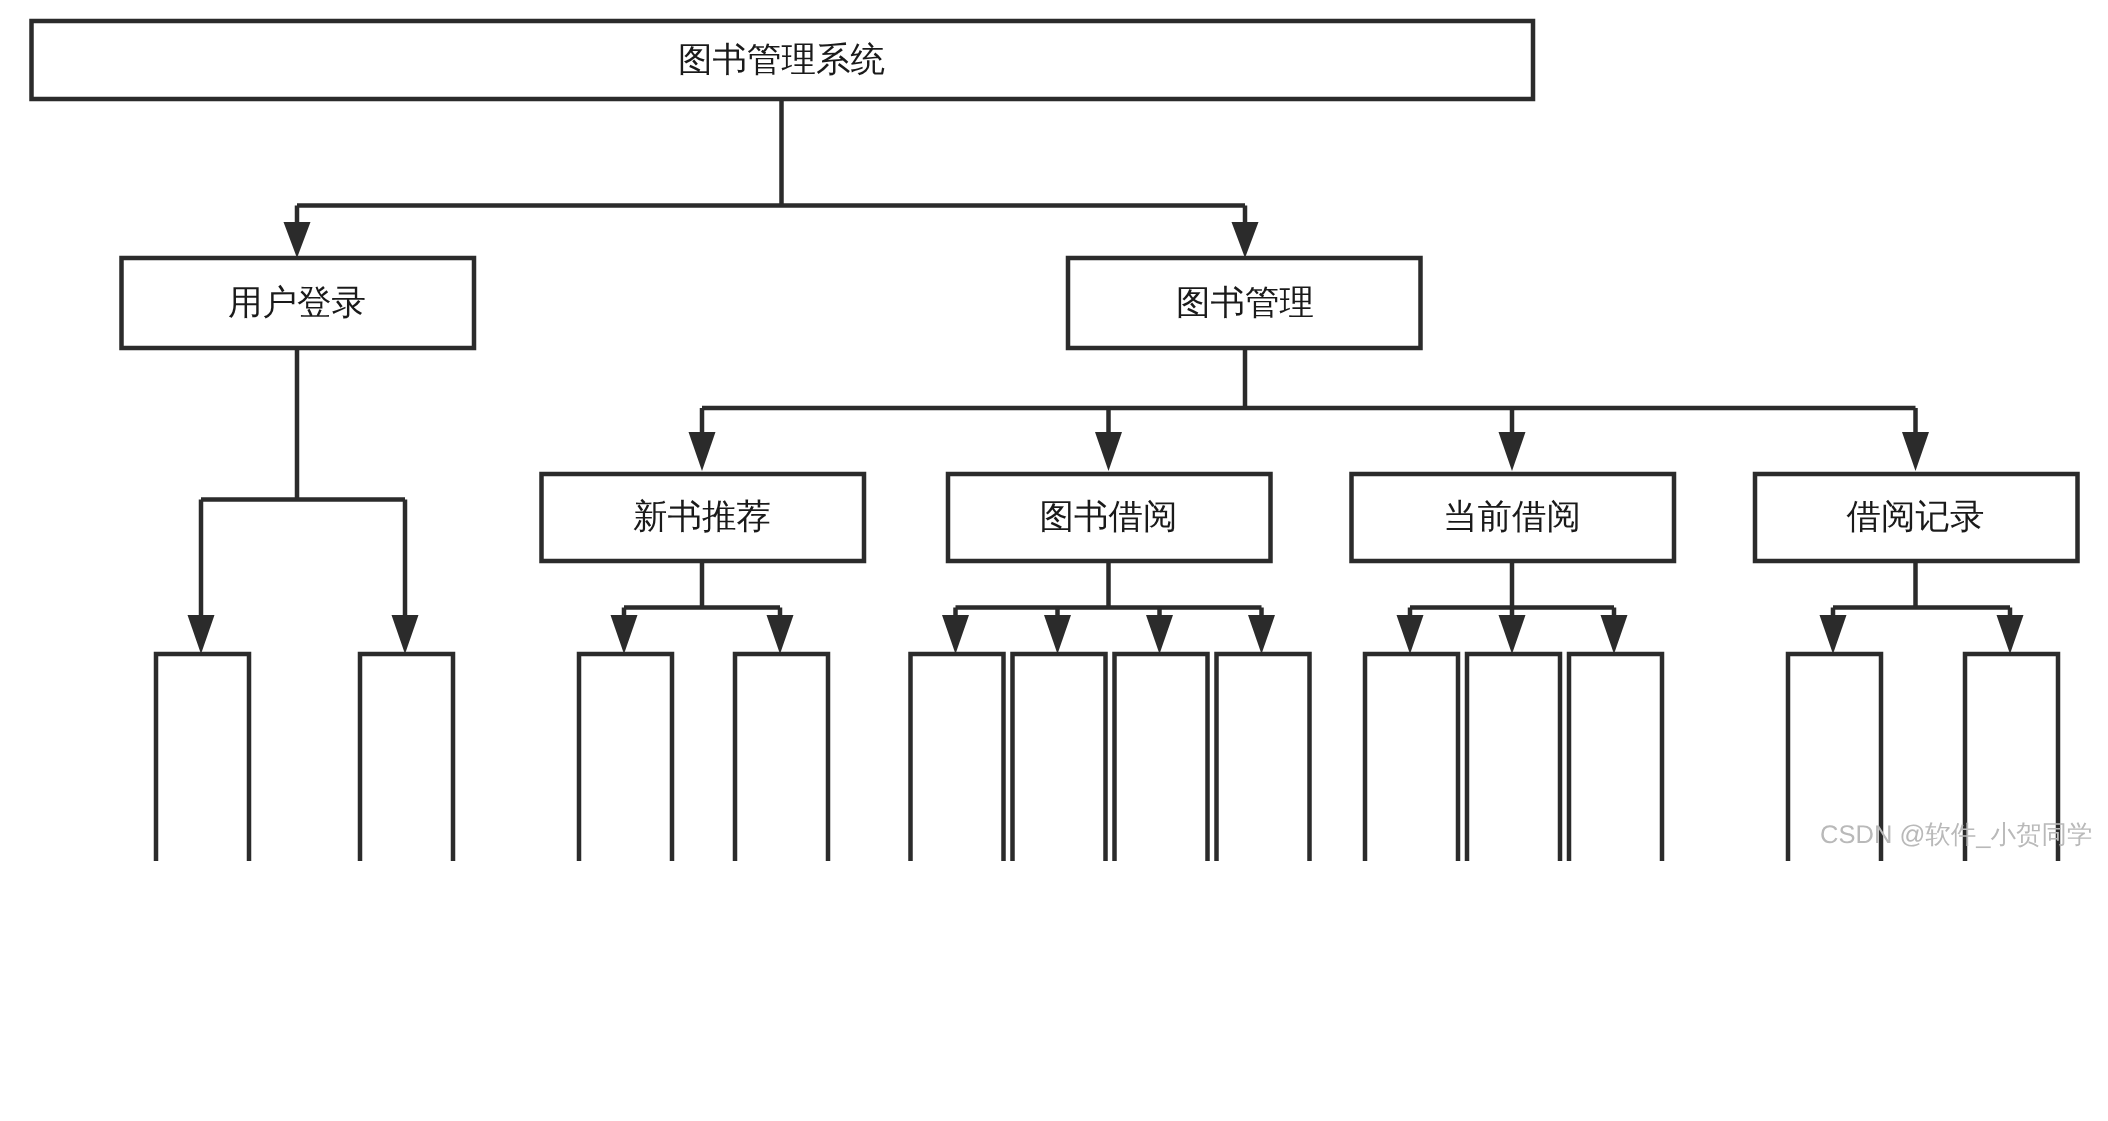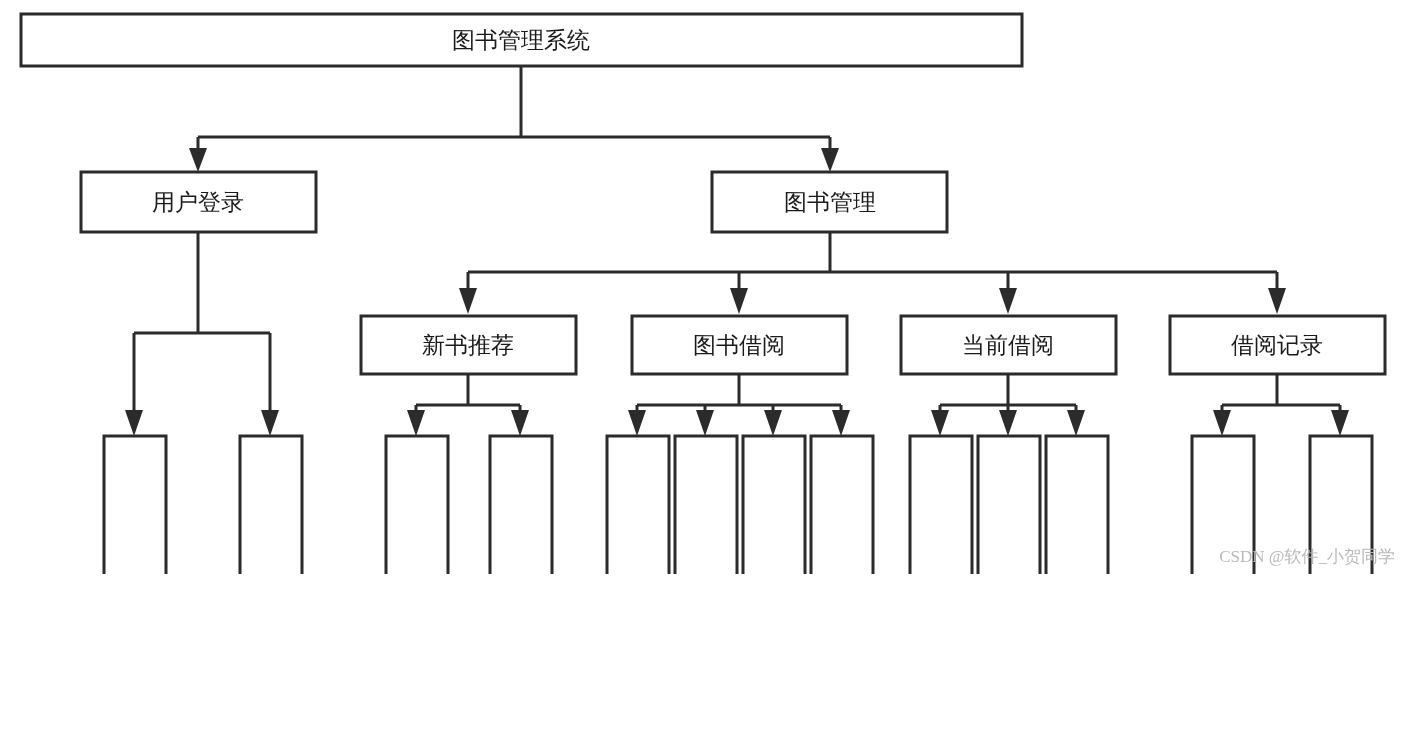--- a/index.html
+++ b/index.html
@@ -54,21 +54,21 @@
     font-size: 25px;
     text-anchor: middle;
     writing-mode: vertical-rl;
     glyph-orientation-vertical: 0;
     letter-spacing: 3px;
   }
   .watermark {
     position: absolute;
     right: 10px;
     bottom: 6px;
-    font-family: Liberation Serif, serif;
+    font-family: Liberation Sans, sans-serif;
     font-size: 17px;
     color: #b9b9b9;
     white-space: nowrap;
     user-select: none;
   }
 </style>
 </head>
 <body>
 
 <div id="stage">

